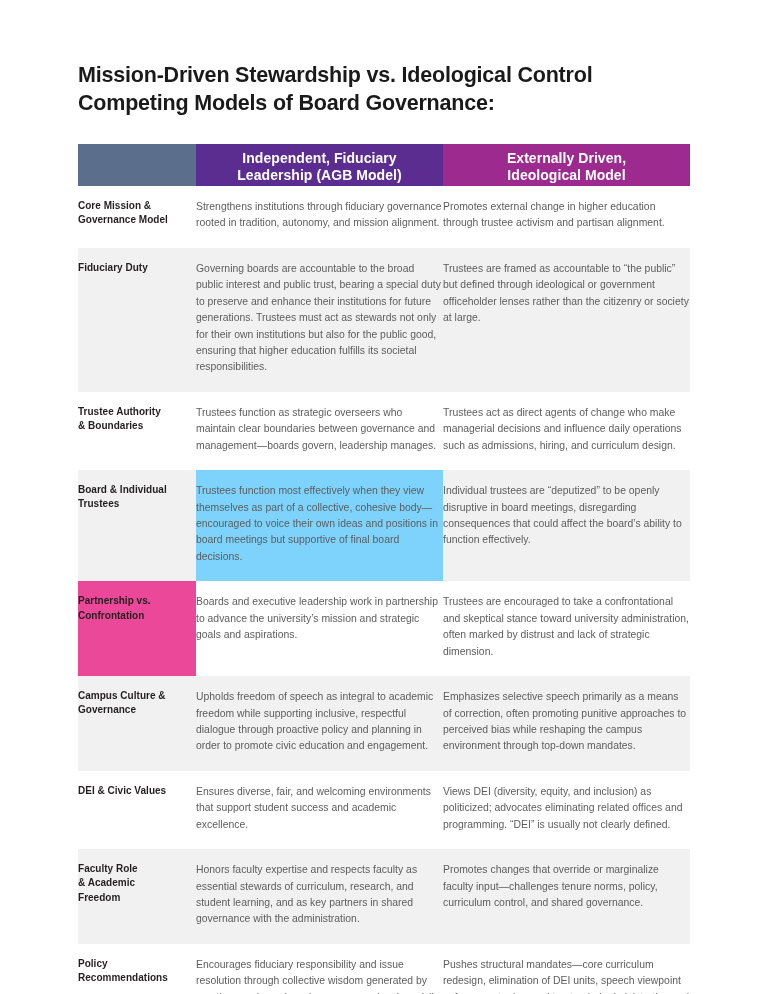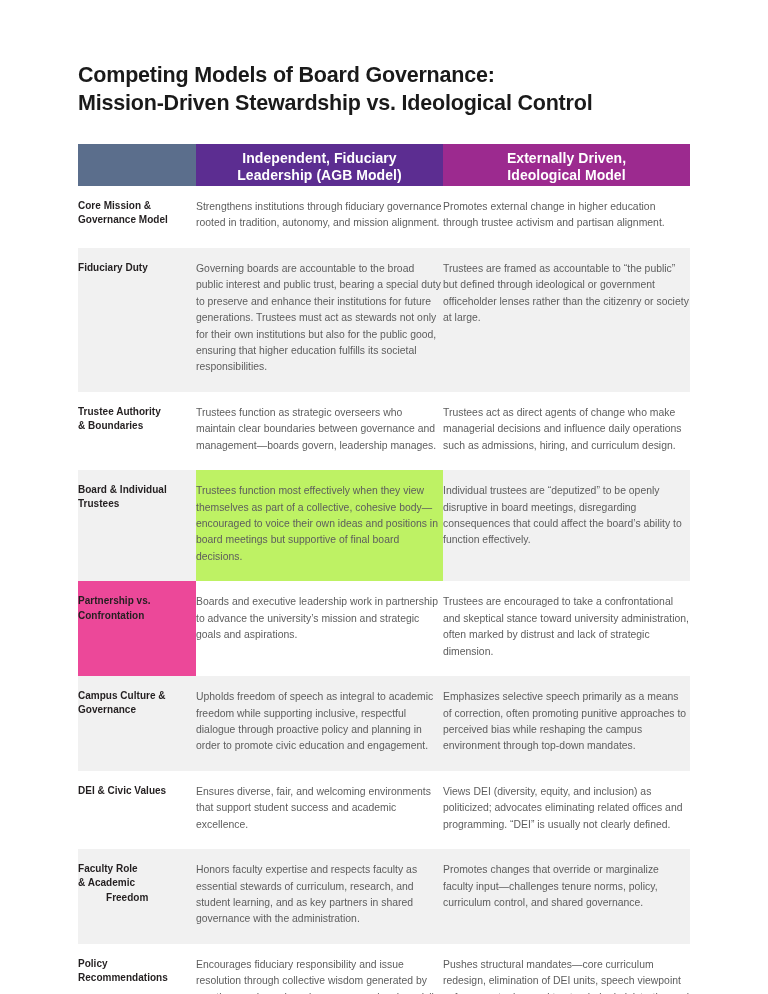--- a/index.html
+++ b/index.html
@@ -130,22 +130,22 @@
     letter-spacing: 0.01px;
   }
 </style>
 </head>
 <body>
 
 <div class="page">
   <div class="content">
 
     <h1 class="doc-title">
+      <span class="line">Mission-Driven Stewardship vs. Ideological Control</span>
       <span class="line">Competing Models of Board Governance:</span>
-      <span class="line">Mission-Driven Stewardship vs. Ideological Control</span>
     </h1>
 
     <table class="gov-table">
       <colgroup>
         <col class="c-label">
         <col class="c-left">
         <col class="c-right">
       </colgroup>
       <thead>
         <tr>
@@ -200,21 +200,21 @@
             </td>
             <td class="body-cell" style="background: rgb(255, 255, 255);">
               <span class="cell-txt" style="color: rgb(93, 93, 93);">Trustees act as direct agents of change who make managerial decisions and influence daily operations such as admissions, hiring, and curriculum design.</span>
             </td>
           </tr>
           <tr class="shaded">
             <td class="lbl" style="background: rgb(241, 241, 241);">
               <span class="lbl-txt" style="color: rgb(35, 31, 32);">Board &amp; Individual</span>
               <span class="lbl-txt" style="color: rgb(35, 31, 32);">Trustees</span>
             </td>
-            <td class="body-cell" style="background: #bef264;">
+            <td class="body-cell" style="background: #7dd3fc;">
               <span class="cell-txt" style="color: rgb(93, 93, 93);">Trustees function most effectively when they view themselves as part of a collective, cohesive body—encouraged to voice their own ideas and positions in board meetings but supportive of final board decisions.</span>
             </td>
             <td class="body-cell" style="background: rgb(241, 241, 241);">
               <span class="cell-txt" style="color: rgb(93, 93, 93);">Individual trustees are “deputized” to be openly disruptive in board meetings, disregarding consequences that could affect the board’s ability to function effectively.</span>
             </td>
           </tr>
           <tr class="plain">
             <td class="lbl" style="background: #ec4899;">
               <span class="lbl-txt" style="color: rgb(35, 31, 32);">Partnership vs.</span>
               <span class="lbl-txt" style="color: rgb(35, 31, 32);">Confrontation</span>
@@ -246,21 +246,21 @@
               <span class="cell-txt" style="color: rgb(93, 93, 93);">Ensures diverse, fair, and welcoming environments that support student success and academic excellence.</span>
             </td>
             <td class="body-cell" style="background: rgb(255, 255, 255);">
               <span class="cell-txt" style="color: rgb(93, 93, 93);">Views DEI (diversity, equity, and inclusion) as politicized; advocates eliminating related offices and programming. “DEI” is usually not clearly defined.</span>
             </td>
           </tr>
           <tr class="shaded">
             <td class="lbl" style="background: rgb(241, 241, 241);">
               <span class="lbl-txt" style="color: rgb(35, 31, 32);">Faculty Role</span>
               <span class="lbl-txt" style="color: rgb(35, 31, 32);">&amp; Academic</span>
-              <span class="lbl-txt" style="color: rgb(35, 31, 32); padding-left: 28px;">Freedom</span>
+              <span class="lbl-txt" style="color: rgb(35, 31, 32);">Freedom</span>
             </td>
             <td class="body-cell" style="background: rgb(241, 241, 241);">
               <span class="cell-txt" style="color: rgb(93, 93, 93);">Honors faculty expertise and respects faculty as essential stewards of curriculum, research, and student learning, and as key partners in shared governance with the administration.</span>
             </td>
             <td class="body-cell" style="background: rgb(241, 241, 241);">
               <span class="cell-txt" style="color: rgb(93, 93, 93);">Promotes changes that override or marginalize faculty input—challenges tenure norms, policy, curriculum control, and shared governance.</span>
             </td>
           </tr>
           <tr class="plain">
             <td class="lbl" style="background: rgb(255, 255, 255);">

